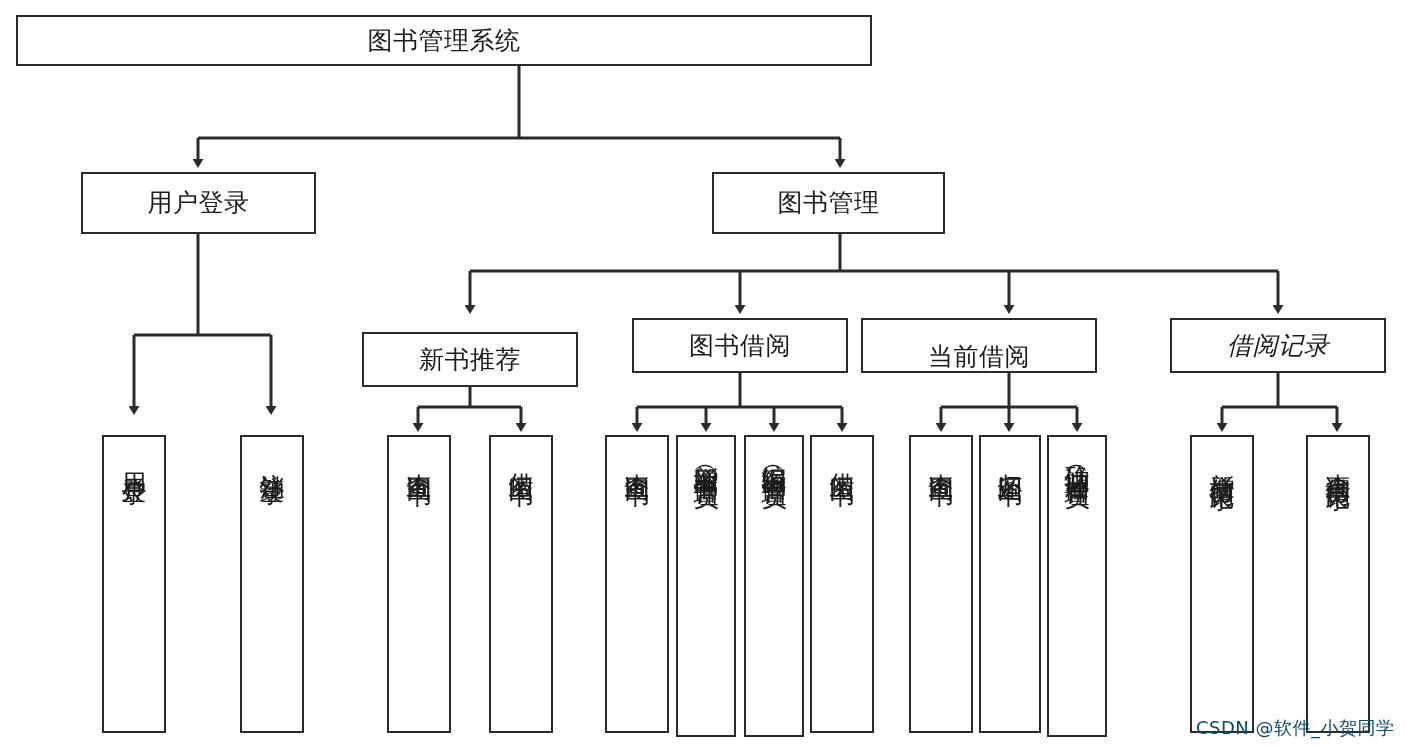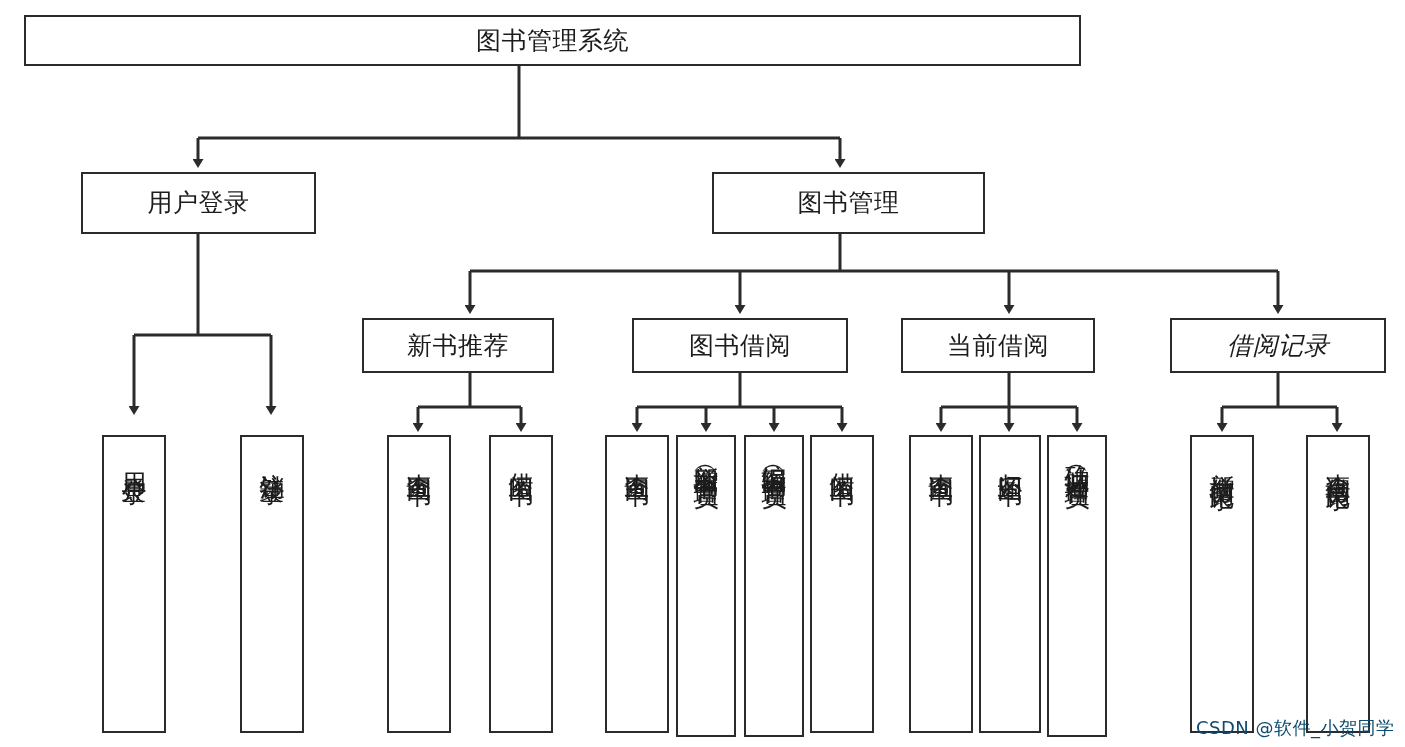--- a/index.html
+++ b/index.html
@@ -122,38 +122,38 @@
       <path d="M1009,407 L1009,424" marker-end="url(#arrow)"></path>
       <path d="M1077,407 L1077,424" marker-end="url(#arrow)"></path>
 
       <path d="M1278,373 L1278,407"></path>
       <path d="M1222,407 L1337,407"></path>
       <path d="M1222,407 L1222,424" marker-end="url(#arrow)"></path>
       <path d="M1337,407 L1337,424" marker-end="url(#arrow)"></path>
     </g>
   </svg>
 
-  <div class="node horiz root" style="left:16px; top:15px; width:1057px; height:51px;margin-left:8px;">
+  <div class="node horiz root" style="left:16px; top:15px; width:856px; height:51px;">
     <span class="label">图书管理系统</span>
   </div>
 
   <div class="node horiz" style="left:81px; top:172px; width:235px; height:62px;">
     <span class="label">用户登录</span>
   </div>
-  <div class="node horiz" style="left:712px; top:172px; width:273px; height:62px;">
+  <div class="node horiz" style="left:712px; top:172px; width:233px; height:62px;">
     <span class="label">图书管理</span>
   </div>
 
-  <div class="node horiz" style="left:362px; top:318px; width:192px; height:55px;">
+  <div class="node horiz" style="left:362px; top:332px; width:216px; height:55px;">
     <span class="label">新书推荐</span>
   </div>
   <div class="node horiz" style="left:632px; top:318px; width:216px; height:55px;">
     <span class="label">图书借阅</span>
   </div>
-  <div class="node horiz" style="left:901px; top:318px; width:194px; height:55px;">
+  <div class="node horiz" style="left:861px; top:318px; width:236px; height:55px;align-items:flex-end;">
     <span class="label">当前借阅</span>
   </div>
   <div class="node horiz" style="left:1170px; top:318px; width:216px; height:55px;font-style:italic;">
     <span class="label">借阅记录</span>
   </div>
 
   <div class="node vert" style="left:102px; top:435px; width:64px; height:298px;">
     <span class="label">用户登录</span>
   </div>
   <div class="node vert" style="left:240px; top:435px; width:64px; height:298px;">

